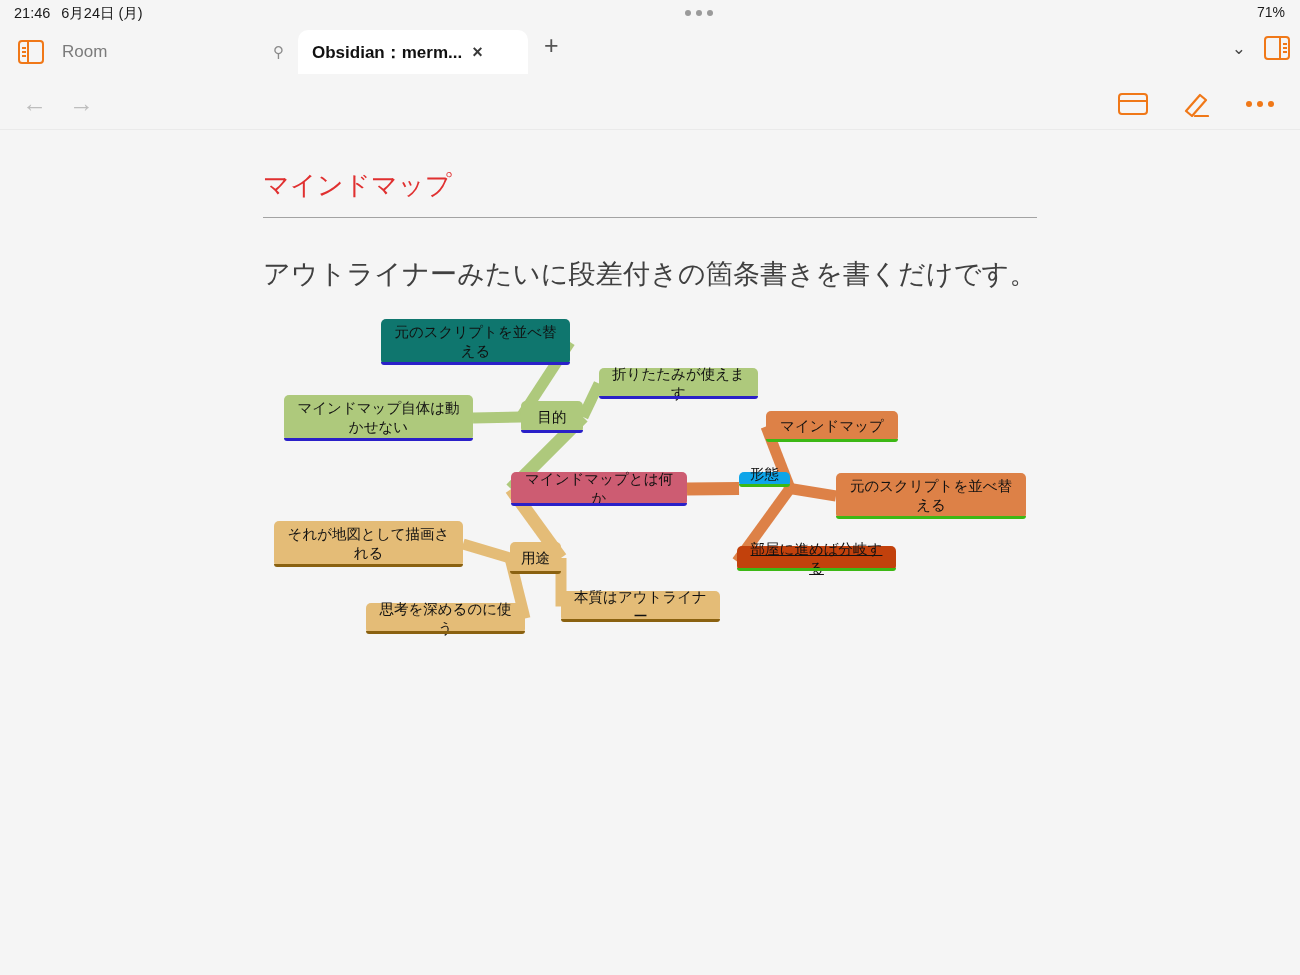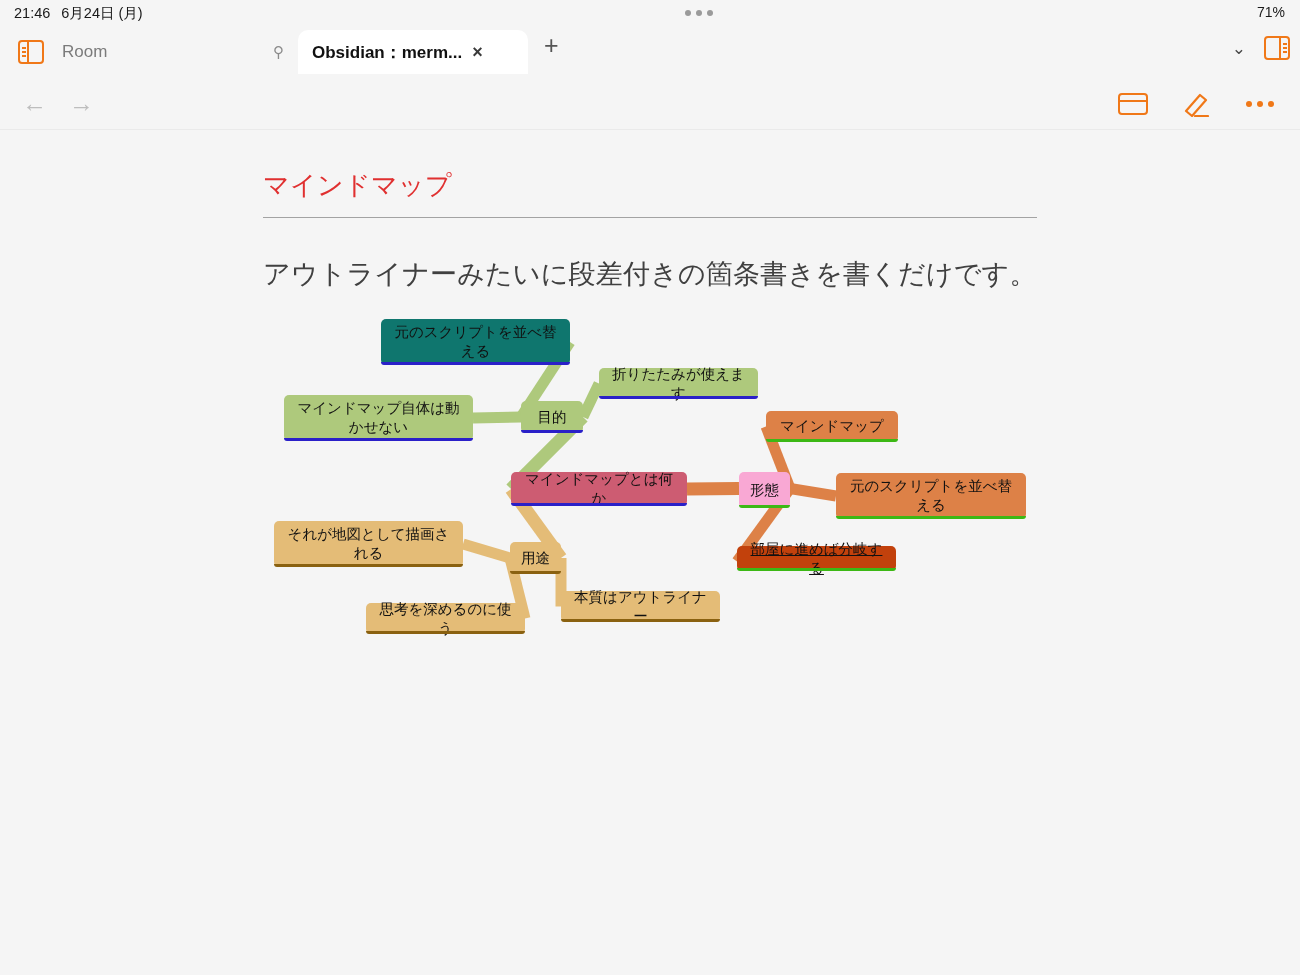--- a/index.html
+++ b/index.html
@@ -231,21 +231,21 @@
             <span class="ul" style="background: rgb(60, 184, 21);"></span>
           </div>
           <div class="node" style="left: 836px; top: 165px; width: 190px; height: 46px; background: rgb(221, 129, 71);">
             <span>元のスクリプトを並べ替える</span>
             <span class="ul" style="background: rgb(60, 184, 21);"></span>
           </div>
           <div class="node" style="left: 737px; top: 238px; width: 159px; height: 25px; background: #c2410c; text-decoration: underline;">
             <span>部屋に進めば分岐する</span>
             <span class="ul" style="background: rgb(60, 184, 21);"></span>
           </div>
-          <div class="node" style="left: 739px; top: 164px; width: 51px; height: 36px; background: #f9a8d4;">
+          <div class="node" style="left: 739px; top: 164px; width: 51px; height: 15px; background: #0ea5e9; align-items: flex-end;">
             <span>形態</span>
             <span class="ul" style="background: rgb(60, 184, 21);"></span>
           </div>
           <div class="node" style="left: 274px; top: 213px; width: 189px; height: 46px; background: rgb(228, 188, 119);">
             <span>それが地図として描画される</span>
             <span class="ul" style="background: rgb(138, 97, 16);"></span>
           </div>
           <div class="node" style="left: 366px; top: 295px; width: 159px; height: 31px; background: rgb(228, 188, 119);">
             <span>思考を深めるのに使う</span>
             <span class="ul" style="background: rgb(138, 97, 16);"></span>

